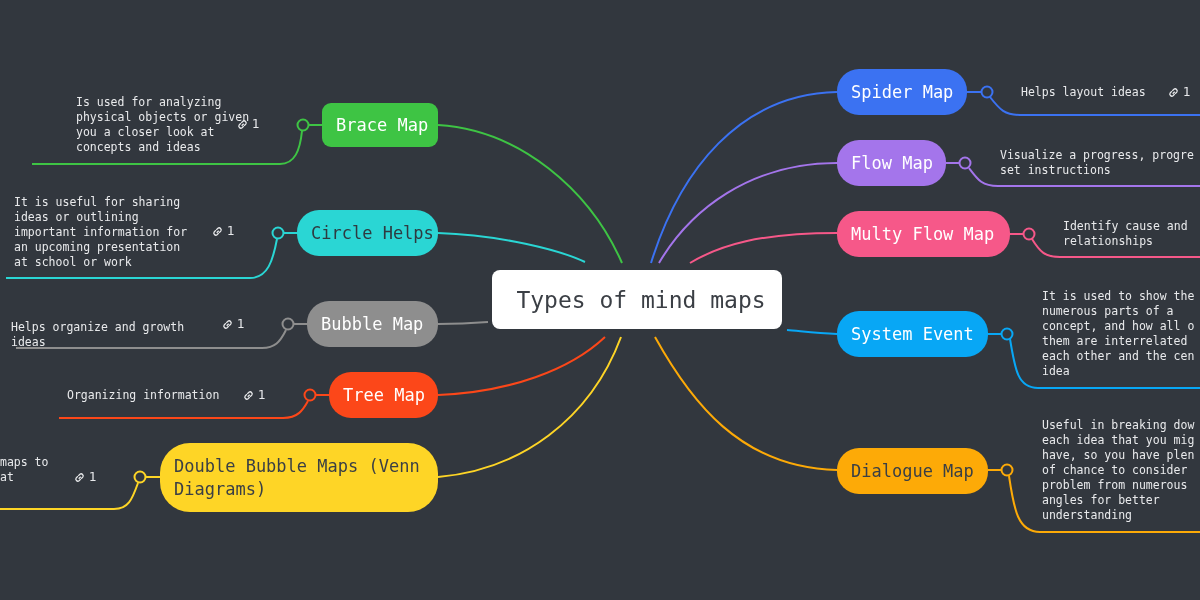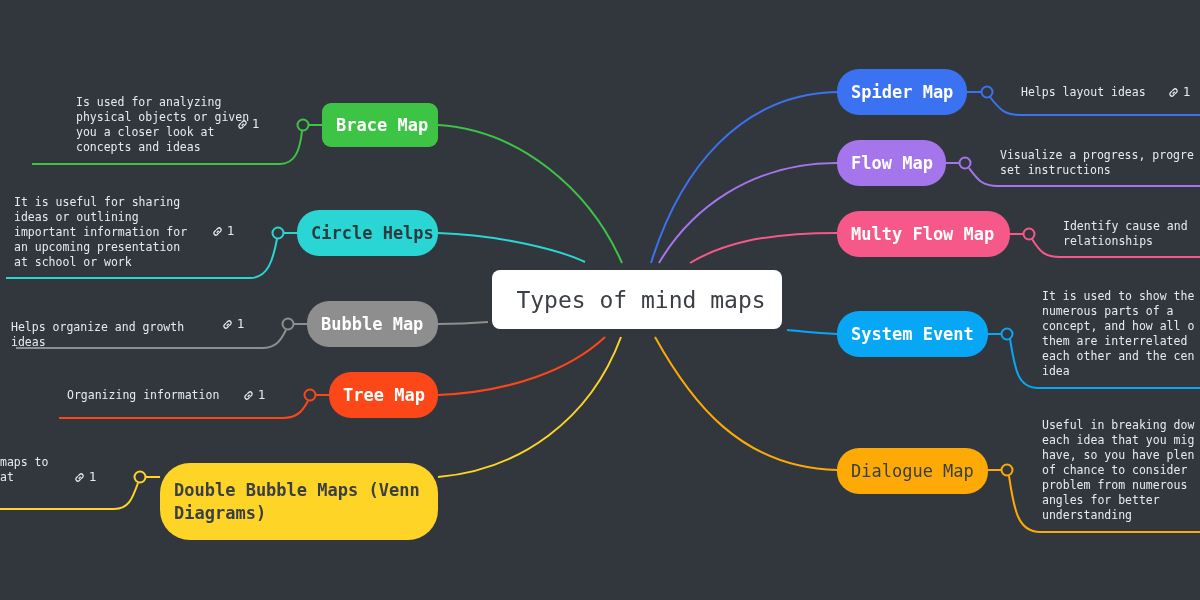--- a/index.html
+++ b/index.html
@@ -1,21 +1,21 @@
 <!DOCTYPE html>
 <html><head>
   <meta charset="utf-8">
   <style>
     html, body { margin:0; padding:0; }
     body { width:1200px; height:600px; background:#32373e; overflow:hidden; position:relative;
       font-family:"DejaVu Sans Mono","Liberation Mono",monospace; }
     #canvas { position:absolute; left:0; top:0; width:1200px; height:600px; }
     svg.lines { position:absolute; left:0; top:0; width:1200px; height:600px; }
     .node { position:absolute; display:flex; align-items:center; justify-content:flex-start;
-      box-sizing:border-box; font-weight:bold; font-size:17px; white-space:nowrap; border-radius:22px; padding:0 14px; }
+      box-sizing:border-box; font-weight:normal; font-size:17px; white-space:nowrap; border-radius:22px; padding:0 14px; }
     .node.brace { border-radius:9px; }
     .center { position:absolute; left:492px; top:270px; width:290px; height:59px; background:#fff; border-radius:8px;
       display:flex; align-items:center; justify-content:center; font-size:23px; color:#3b3f45; box-sizing:border-box;padding-left:8px; }
     .note { position:absolute; font-size:11.5px; line-height:15px; color:#e9eaec; white-space:pre; }
     .link { position:absolute; font-size:12px; color:#e9eaec; display:flex; align-items:center; gap:3px; font-family:"DejaVu Sans",sans-serif; }
     .link svg { width:13px; height:13px; }
   </style>
 </head>
 <body>
 
@@ -64,21 +64,21 @@
     </div>
   <div class="node" style="left: 297px; top: 210px; width: 141px; height: 46px; background: rgb(42, 214, 212); color: rgb(47, 58, 64);">
       <span>Circle Helps</span>
     </div>
   <div class="node" style="left: 307px; top: 301px; width: 131px; height: 46px; background: rgb(142, 142, 142); color: rgb(255, 255, 255);">
       <span>Bubble Map</span>
     </div>
   <div class="node" style="left: 329px; top: 372px; width: 109px; height: 46px; background: rgb(252, 71, 25); color: rgb(255, 255, 255);">
       <span>Tree Map</span>
     </div>
-  <div class="node" style="left: 160px; top: 443px; width: 278px; height: 77px; border-radius: 30px; white-space: pre; line-height: 23px; background: rgb(254, 213, 38); color: rgb(58, 63, 69); margin-top: 20px;"><span style="white-space:pre;">Double Bubble Maps (Venn
+  <div class="node" style="left: 160px; top: 443px; width: 278px; height: 69px; border-radius: 30px; white-space: pre; line-height: 23px; background: rgb(254, 213, 38); color: rgb(58, 63, 69);"><span style="white-space:pre;">Double Bubble Maps (Venn
 Diagrams)</span></div>
 
   <div class="node" style="left: 837px; top: 69px; width: 130px; height: 46px; background: rgb(59, 114, 242); color: rgb(255, 255, 255);">
       <span>Spider Map</span>
     </div>
   <div class="node" style="left: 837px; top: 140px; width: 109px; height: 46px; background: rgb(164, 117, 235); color: rgb(255, 255, 255);">
       <span>Flow Map</span>
     </div>
   <div class="node" style="left: 837px; top: 211px; width: 173px; height: 46px; background: rgb(246, 88, 137); color: rgb(255, 255, 255);">
       <span>Multy Flow Map</span>

